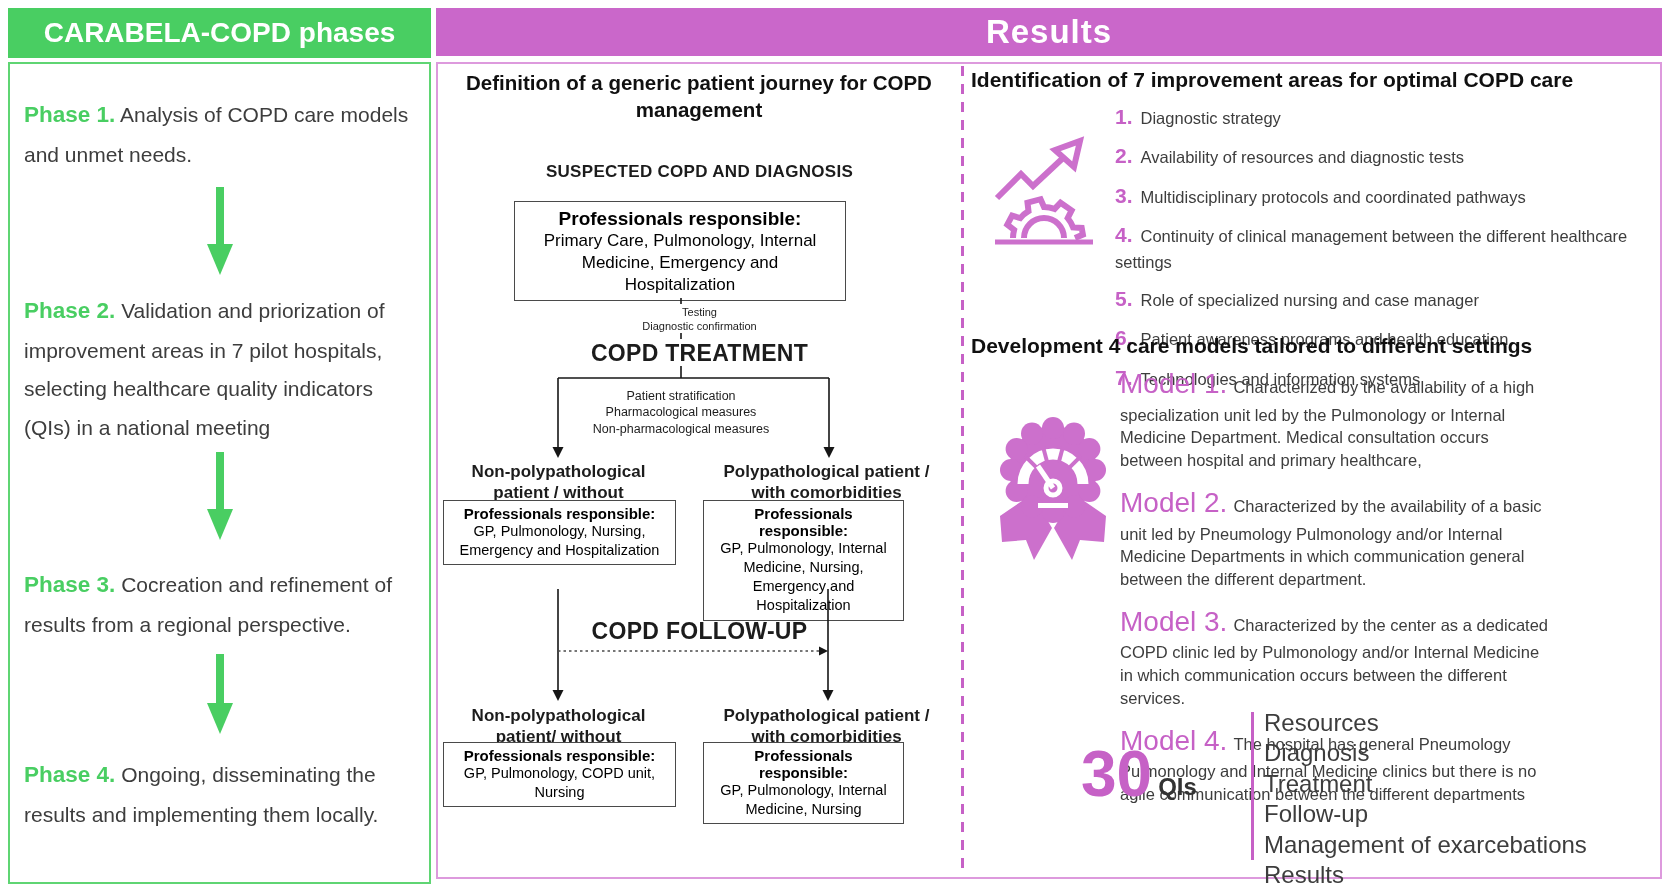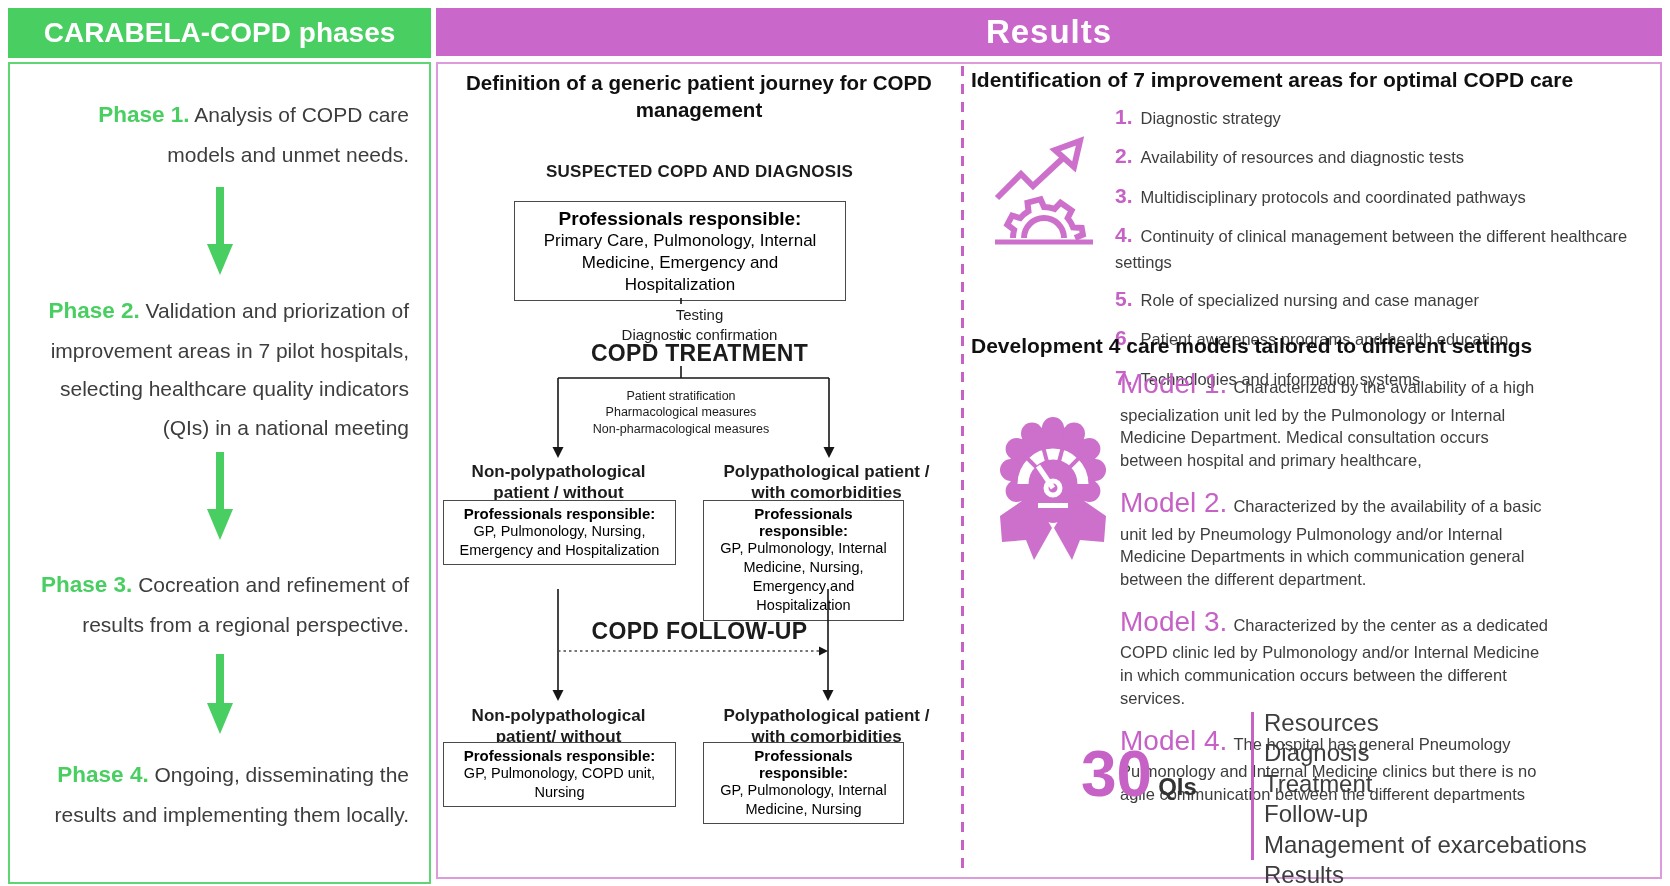--- a/index.html
+++ b/index.html
@@ -17,41 +17,41 @@
   .abs{position:absolute;}
 
   
   .hdr-left{left:8px;top:8px;width:423px;height:50px;background:var(--green);
     display:flex;align-items:center;justify-content:center;color:#fff;font-weight:bold;font-size:28px;}
   .hdr-right{left:436px;top:8px;width:1226px;height:48px;background:#CA67CA;
     display:flex;align-items:center;justify-content:center;color:#fff;font-weight:bold;font-size:33px;letter-spacing:1px;}
 
   
   .lp-body{left:8px;top:62px;width:423px;height:822px;border:2px solid var(--green-border);background:#fff;}
-  .phase{left:0;width:100%;padding:0 20px;text-align:right;font-size:21px;color:var(--txt);line-height:1.85;}
+  .phase{left:0;width:100%;padding:0 14px;text-align:left;font-size:21px;color:var(--txt);line-height:1.85;}
   .phase .plabel{color:var(--green);font-weight:bold;font-size:22.5px;}
   .ph1{top:30px;} .ph2{top:226px;} .ph3{top:500px;} .ph4{top:690px;}
   .garrow{left:50%;transform:translateX(-50%);}
   .ga1{top:123px;} .ga2{top:388px;} .ga3{top:590px;}
 
   
   .rp-border{left:436px;top:62px;width:1226px;height:817px;border:2px solid var(--mag-border);background:#fff;}
   .dashed-divider{left:961px;top:66px;width:3px;height:809px;
     background:repeating-linear-gradient(to bottom,var(--mag) 0 10px,transparent 10px 18px);}
 
   
   .mj{left:436px;top:62px;width:527px;height:817px;}
   .mj .c{text-align:center;color:var(--flow);}
   .mj-title{top:8px;left:13px;width:500px;text-align:center;font-weight:bold;font-size:20.5px;color:#101010;line-height:1.3;}
   .mj-suspected{top:100px;width:100%;font-weight:bold;font-size:17px;letter-spacing:.3px;}
   .fbox{border:1.5px solid #4a4a4a;background:#fff;text-align:center;padding:4px 14px;}
   .mj-box1{left:78px;top:139px;width:332px;min-height:97px;padding-top:6px;}
   .mj-box1 .bx-head{font-weight:bold;font-size:19px;}
   .mj-box1 .bx-body{font-size:17px;line-height:1.3;}
-  .mj-testing{top:243px;width:100%;font-size:15px;line-height:1.3;}
+  .mj-testing{top:243px;width:100%;font-size:11px;line-height:1.3;}
   .mj-treat{top:278px;width:100%;font-weight:bold;font-size:23px;letter-spacing:.3px;}
   .mj-strat{top:326px;left:60px;width:370px;font-size:12.5px;line-height:1.3;}
   .blabel{font-weight:bold;font-size:17px;line-height:1.25;text-align:center;color:var(--flow);}
   .lab-l{left:10px;top:399px;width:225px;}
   .lab-r{left:283px;top:399px;width:215px;}
   .sbox .bx-head{font-weight:bold;font-size:15px;}
   .sbox .bx-body{font-size:14.5px;line-height:1.32;}
   .box-l{left:7px;top:438px;width:233px;}
   .box-r{left:267px;top:438px;width:201px;}
   .mj-follow{top:556px;width:100%;font-weight:bold;font-size:23px;letter-spacing:.3px;}

